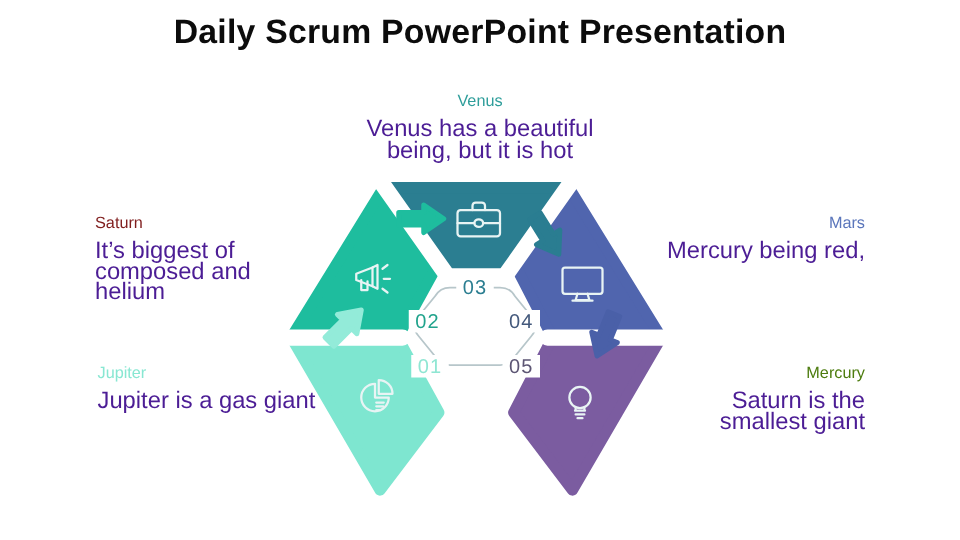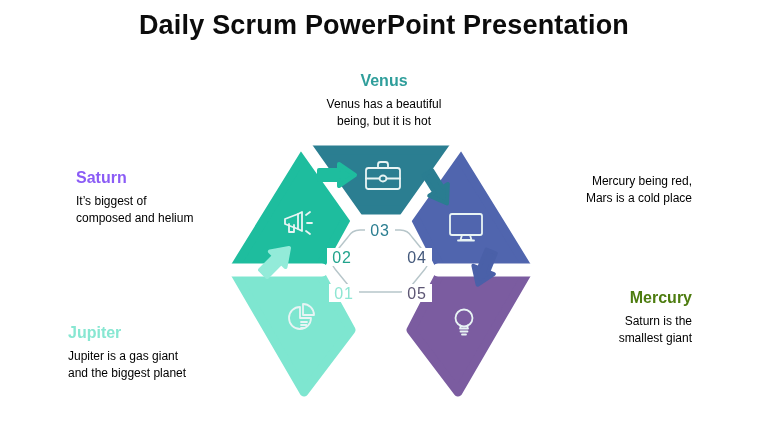--- a/index.html
+++ b/index.html
@@ -5,32 +5,32 @@
   html,body{margin:0;padding:0;background:#fff;}
   .slide{
     position:relative;width:768px;height:432px;overflow:hidden;background:#ffffff;
     font-family:"Liberation Sans",sans-serif;
   }
   .title{
     position:absolute;top:10px;left:0;right:0;text-align:center;
     font-size:27px;font-weight:bold;color:#0c0c0c;letter-spacing:.2px;
   }
   .callout{position:absolute;}
-  .callout h3{margin:0;font-size:16px;font-weight:700;line-height:20px;}
-  .callout p{margin:5px 0 0;font-size:12px;line-height:16.5px;color:#000000;}
+  .callout h3{margin:0;font-size:13px;font-weight:400;line-height:20px;}
+  .callout p{margin:5px 0 0;font-size:19px;line-height:16.5px;color:#4c1d95;}
   .align-left{text-align:left;}
   .align-right{text-align:right;}
   .align-center{text-align:center;}
   .venus-pos{top:71px;left:284px;width:200px;}
   .saturn-pos{top:168px;left:76px;width:180px;}
-  .jupiter-pos{top:288px;left:68px;width:190px;margin-top:35px;}
+  .jupiter-pos{top:288px;left:78px;width:190px;}
   .mars-pos{top:168px;right:76px;width:180px;}
   .mercury-pos{top:288px;right:76px;width:180px;}
   .venus-h{color:#2f9e9b;}
-  .saturn-h{color:#8b5cf6;}
+  .saturn-h{color:#7f1d1d;}
   .jupiter-h{color:#88e7d2;}
   .mars-h{color:#5b76bb;}
   .mercury-h{color:#4d7c0f;}
   .diagram{position:absolute;left:224px;top:128px;width:320px;height:280px;}
   .seg{stroke-width:9;stroke-linejoin:round;}
   .gap{stroke:#ffffff;stroke-width:13;stroke-linecap:round;fill:none;}
   .arrow{stroke-width:4;stroke-linejoin:round;stroke-linecap:round;}
   .icon{fill:none;stroke:#e8f4f4;stroke-width:1.8;stroke-linecap:round;stroke-linejoin:round;}
   .numhex{fill:none;stroke:#b7c6ca;stroke-width:1.4;}
   .num{font-family:"Liberation Sans",sans-serif;font-size:16px;letter-spacing:.8px;text-anchor:middle;}
@@ -50,26 +50,27 @@
 
   <div class="callout saturn-pos align-left">
     <h3 class="saturn-h">Saturn</h3>
     <p><span>It’s biggest of</span><br>
     <span>composed and helium</span></p>
   </div>
 
   <div class="callout jupiter-pos align-left">
     <h3 class="jupiter-h">Jupiter</h3>
     <p><span>Jupiter is a gas giant</span><br>
-    <span>and the biggest planet</span></p>
+    </p>
   </div>
 
   <div class="callout mars-pos align-right">
+    <h3 class="mars-h">Mars</h3>
     <p><span>Mercury being red,</span><br>
-    <span>Mars is a cold place</span></p>
+    </p>
   </div>
 
   <div class="callout mercury-pos align-right">
     <h3 class="mercury-h">Mercury</h3>
     <p><span>Saturn is the</span><br>
     <span>smallest giant</span></p>
   </div>
 
   <svg class="diagram" viewBox="0 0 320 280">
 

